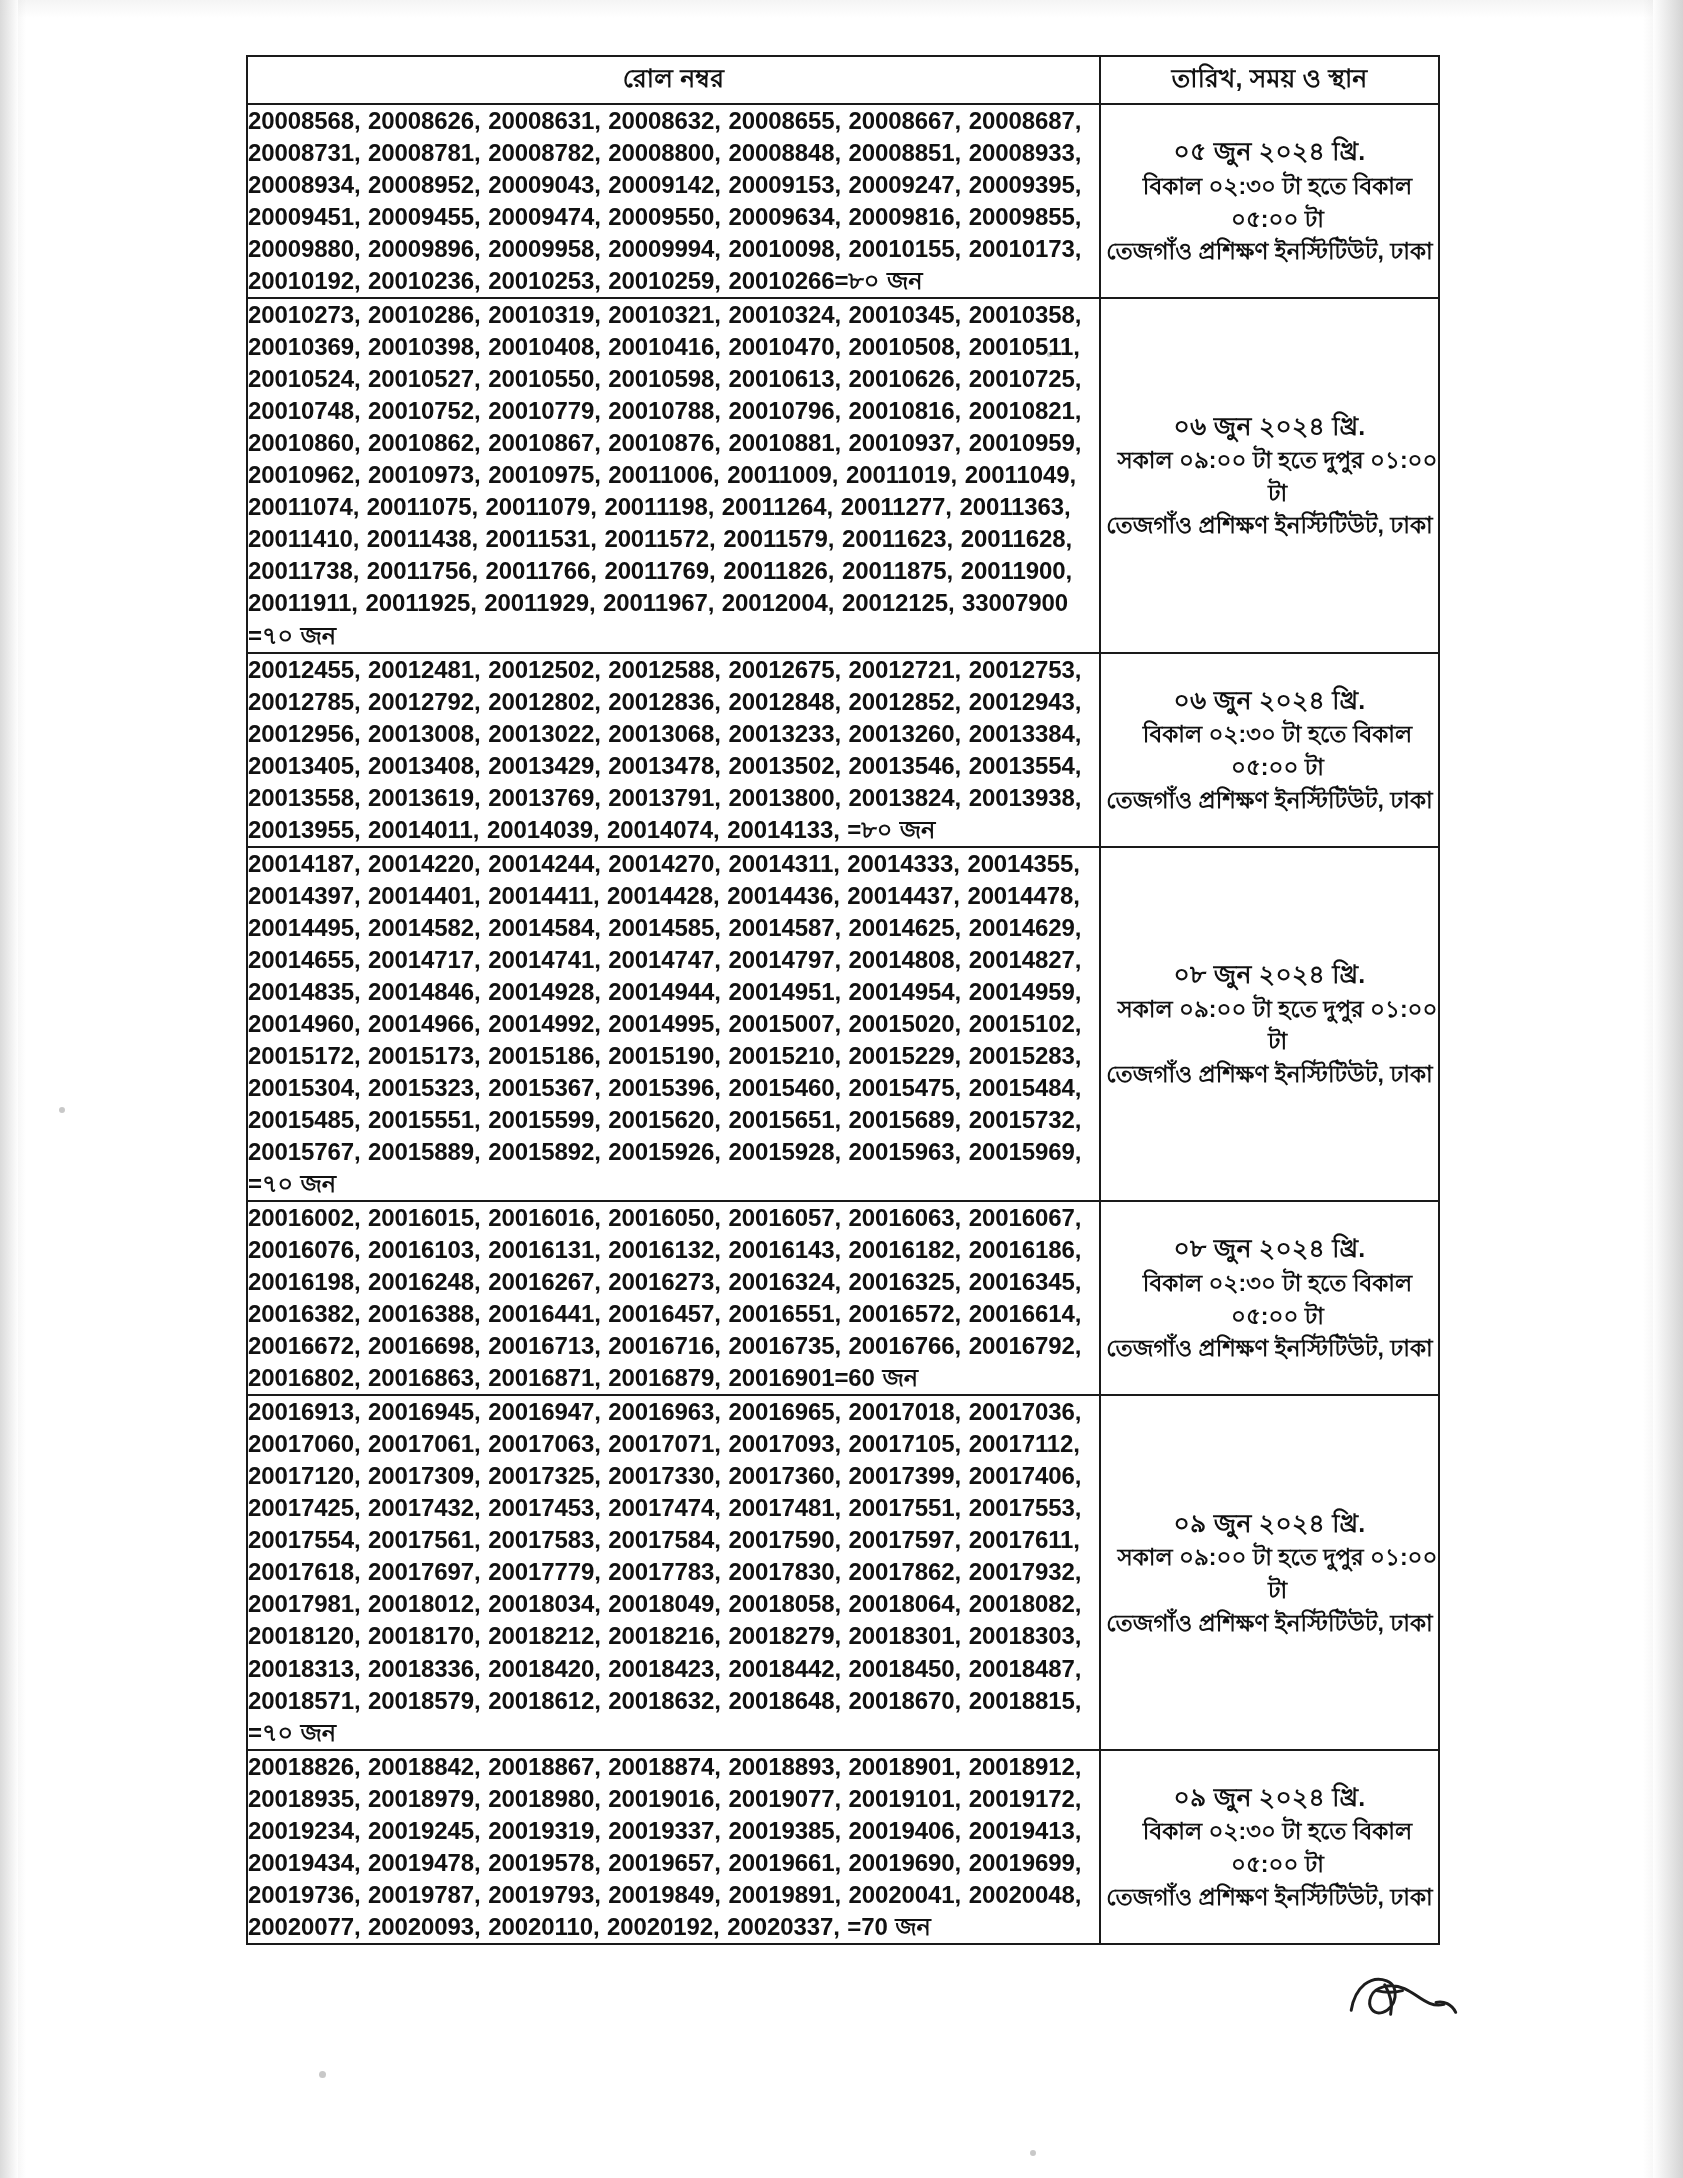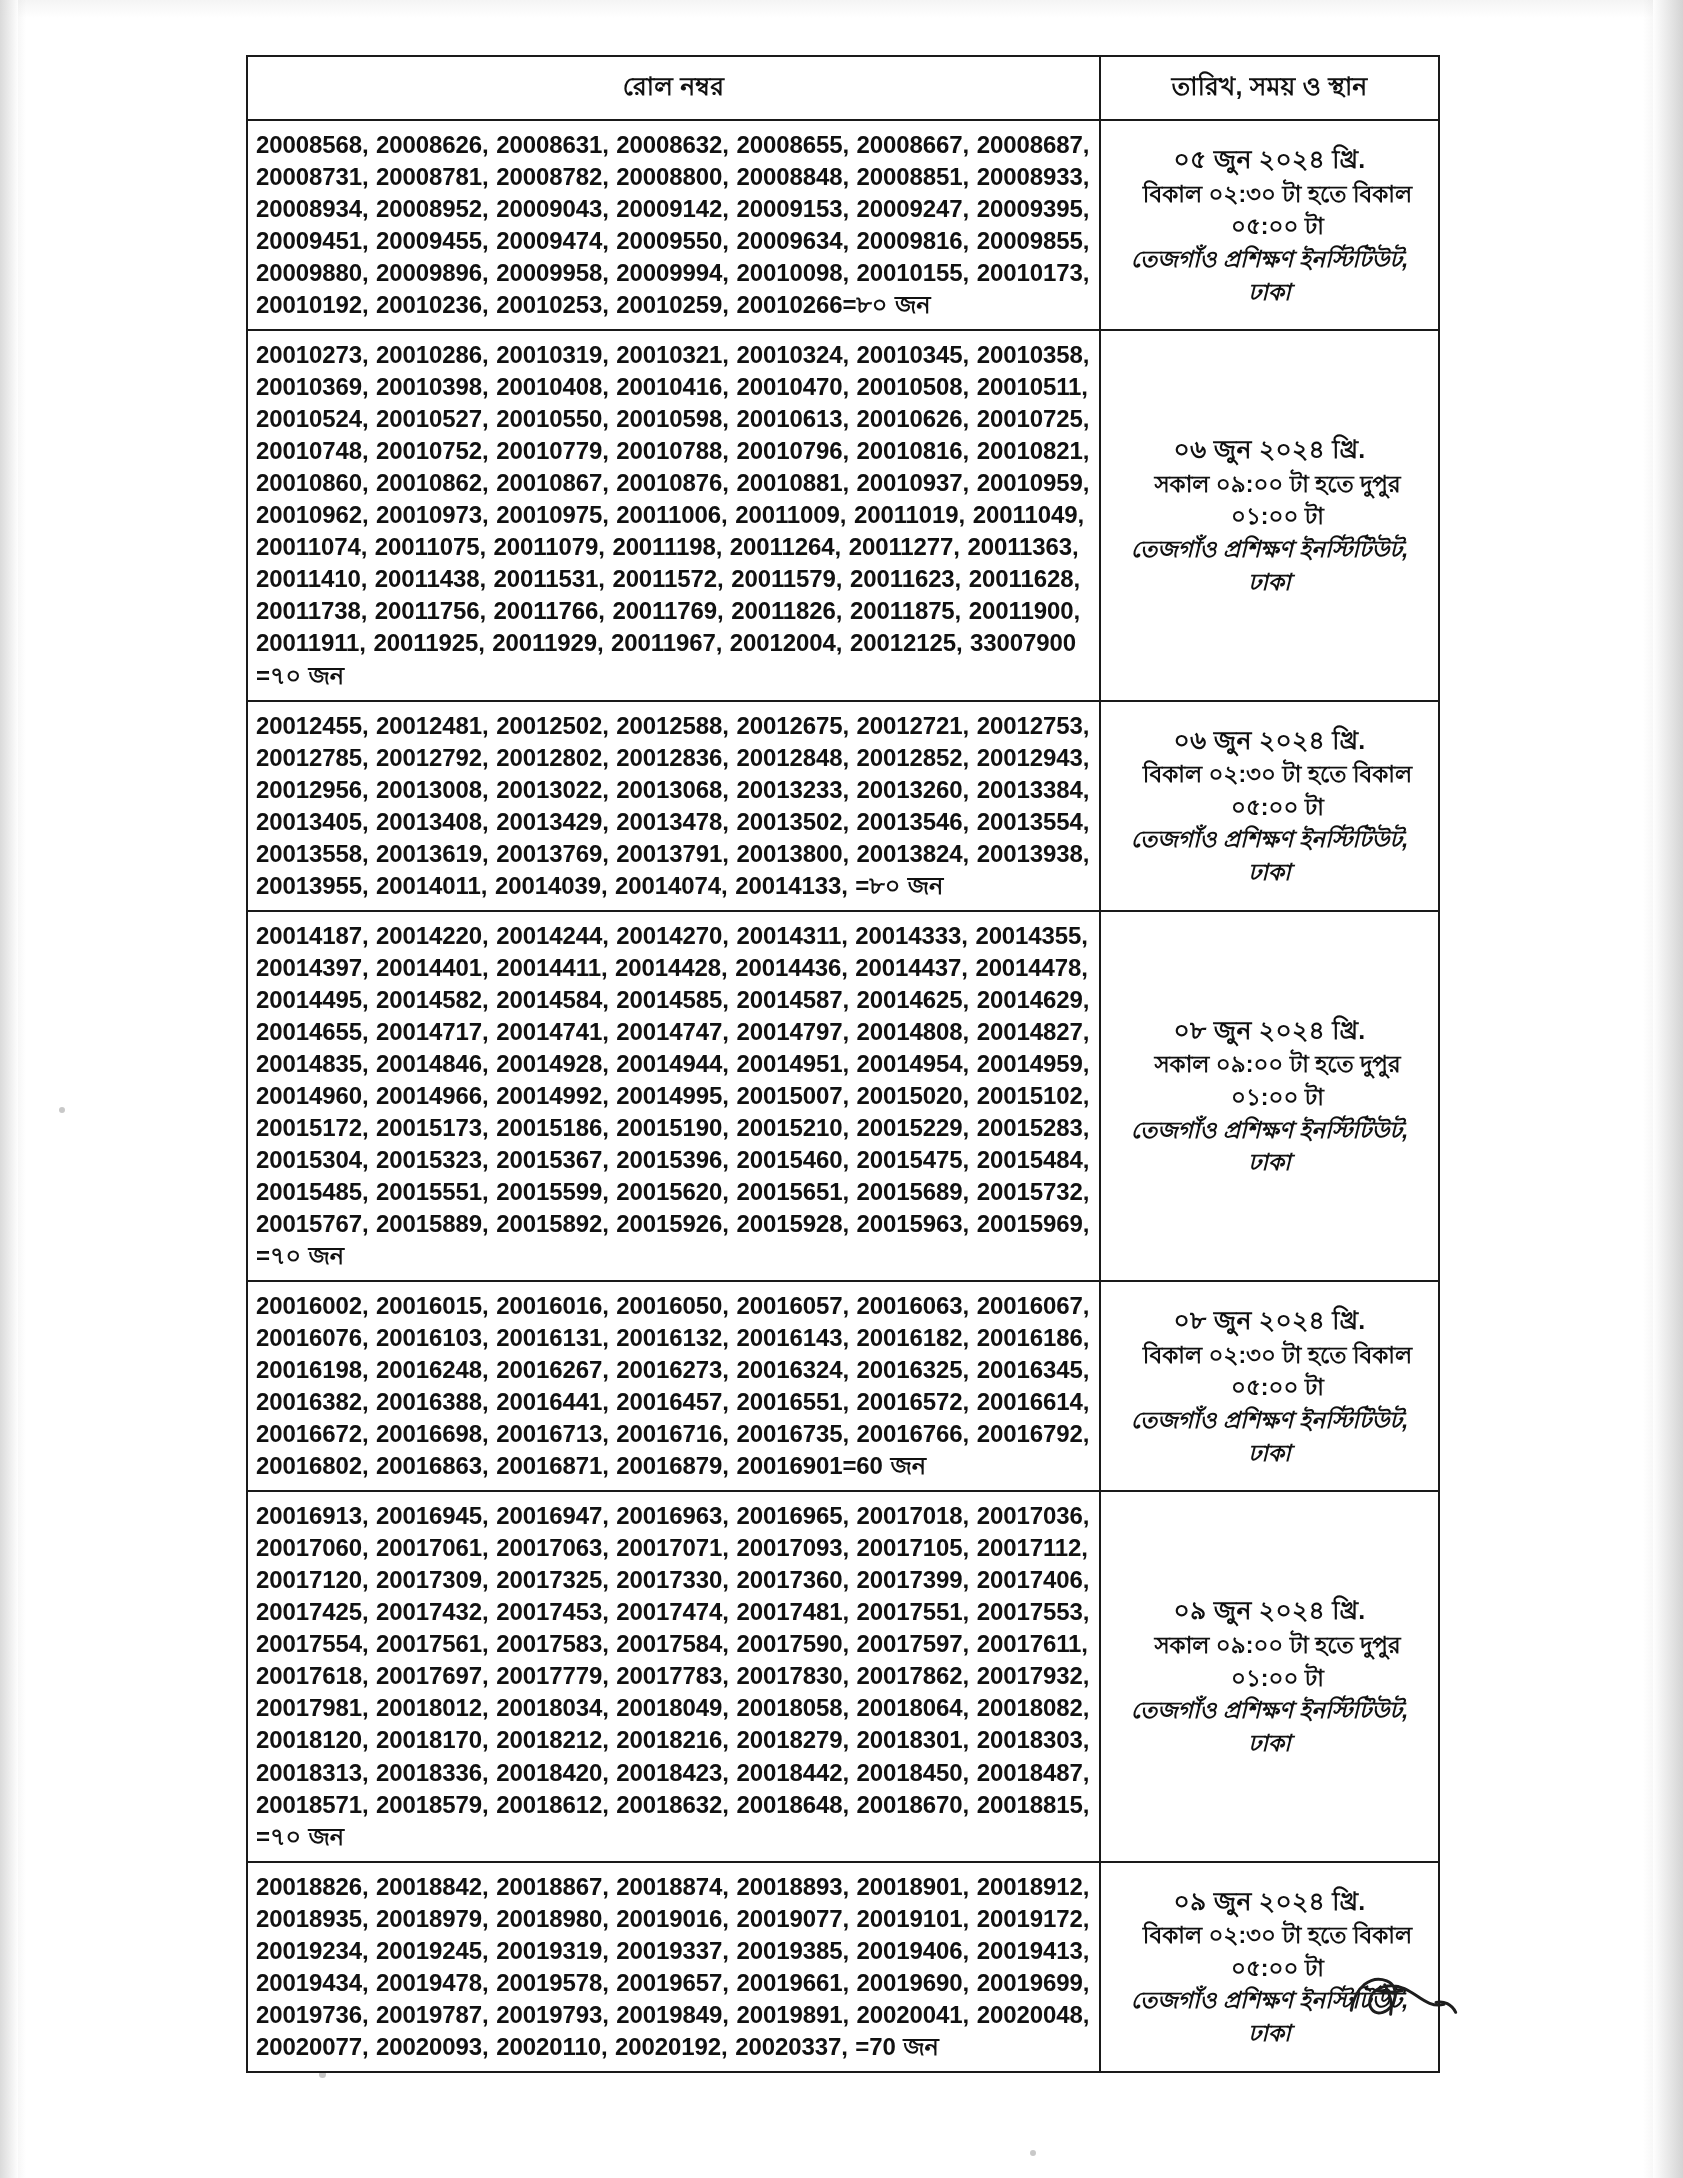--- a/index.html
+++ b/index.html
@@ -53,21 +53,21 @@
     position: absolute;
     left: 246px;
     top: 55px;
     width: 1192px;
     border-collapse: collapse;
     table-layout: fixed;
   }
   table.sched th, table.sched td {
     border: 2px solid #1a1a1a;
     vertical-align: middle;
-    padding: 8px;
+    padding: 0;
   }
   col.c-roll { width: 853px; }
   col.c-date { width: 339px; }
 
   thead th {
     height: 46px;
     font-size: 25px;
     font-weight: 600;
     text-align: center;
     letter-spacing: 0.2px;
@@ -91,21 +91,21 @@
   td.date {
     text-align: center;
     padding: 6px 6px;
     font-size: 24px;
     line-height: 1.42;
     font-weight: 600;
     border-radius: 24px;
   }
   td.date .d-line1 { display: block; font-size: 25px; letter-spacing: 0.3px; }
   td.date .d-line2 { display: block; font-size: 23px; margin-left: 16px; }
-  td.date .d-line3 { display: block; font-size: 23px; font-style: italic; }
+  td.date .d-line3 { display: block; font-size: 23px; }
 
   
   .signature {
     position: absolute;
     left: 1341px;
     top: 1965px;
     width: 119px;
     height: 69px;
   }
   .sig-stroke {

